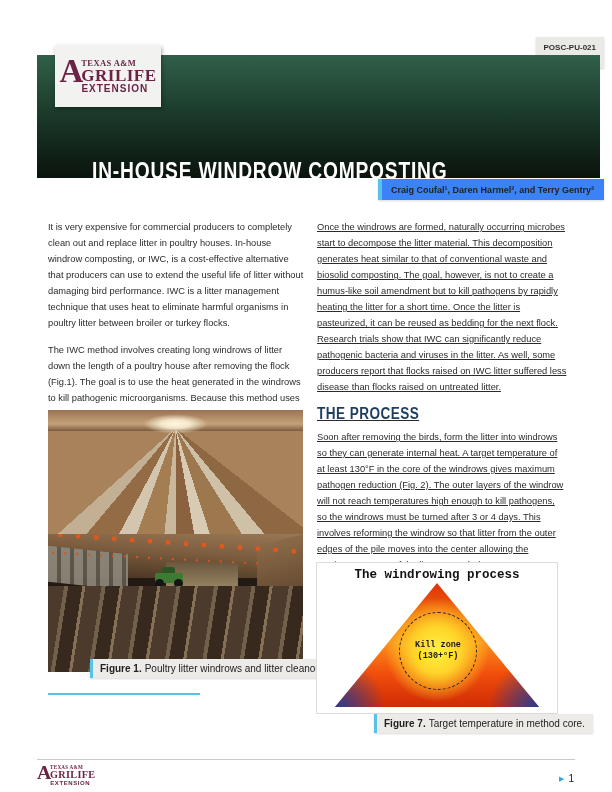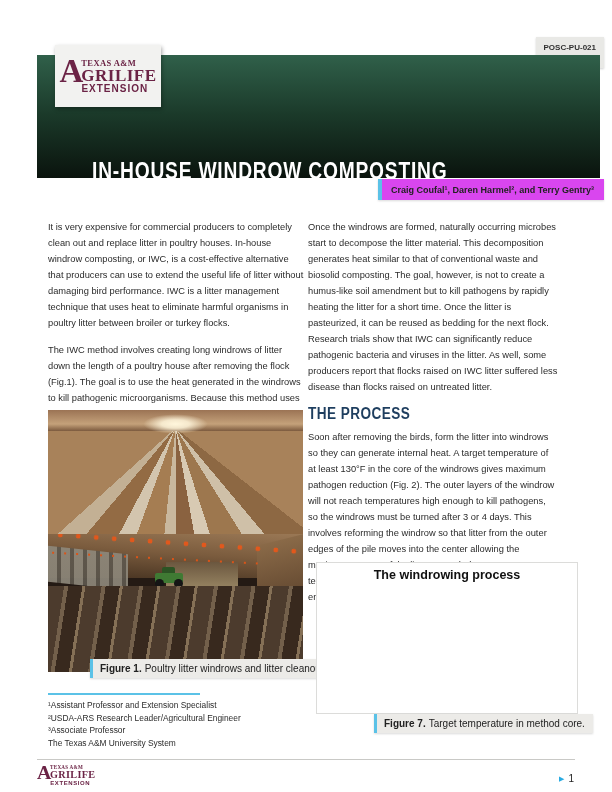--- a/index.html
+++ b/index.html
@@ -42,31 +42,31 @@
   .logo-tam { font-size:8.5px; font-weight:bold; letter-spacing:.4px; line-height:9px; }
   .logo-grilife { font-size:17px; font-weight:bold; letter-spacing:.5px; line-height:15px; }
   .logo-ext {
     font-family:"Liberation Sans", sans-serif; font-size:10px; font-weight:bold;
     letter-spacing:1px; margin:1px 0 0 22px; line-height:10px;
   }
   .logo-small { transform:scale(.6); transform-origin:top left; }
 
   
   .author-bar {
-    position:absolute; top:167px; right:8px; background:#d946ef;
+    position:absolute; top:167px; right:8px; background:#3b82f6;
     border-left:4px solid #5bc2e7; padding:6px 10px 5px 9px;
     font-size:9px; font-weight:bold; color:#222222; white-space:nowrap;
     box-shadow:0 1px 2px rgba(0,0,0,.15);
     text-align:right;
   }
 
   
   .col { position:absolute; top:207px; font-size:9.3px; line-height:16px; color:#2b2b2b; }
   .col-left  { left:48px;  width:257px; }
-  .col-right { left:308px; width:250px; }
+  .col-right { left:317px; width:250px;text-decoration:underline; }
   .para { margin:0 0 11px 0; }
   .process-heading {
     color:#1e3e5f; font-size:16px; font-weight:bold; letter-spacing:.5px;
     transform:scaleX(.85); transform-origin:left center;
     margin:3px 0 7px 0; white-space:nowrap;
   }
 
   
   .figure1 { position:absolute; left:48px; top:398px; width:255px; height:262px; }
   .ph { position:absolute; left:0; width:255px; overflow:hidden; }
@@ -117,22 +117,22 @@
   .cap-label { font-weight:bold; }
   .cap-text  { margin-left:3px; }
   .fig1-cap  { left:42px; top:249px; }
 
   
   .divider { position:absolute; left:48px; top:681px; width:152px; height:2px; background:#5bc2e7; }
   .footnotes { position:absolute; left:48px; top:687px; font-size:8.4px; line-height:12.5px; color:#2b2b2b; }
 
   
   .fig2-box {
-    position:absolute; left:316px; top:550px; width:262px; height:152px;
-    background:#ffffff; border:1px solid #dcdcda; box-sizing:border-box;
+    position:absolute; left:316px; top:550px; width:242px; height:152px;
+    background:#ffffff; border:1px solid #dcdcda; box-sizing:border-box;font-family:Liberation Mono, monospace;
   }
   .fig2-title { text-align:center; font-size:12.5px; font-weight:bold; color:#111111; margin-top:5px; }
   .triangle-wrap { position:relative; width:204px; height:124px; margin:1px auto 0 auto; }
   .triangle {
     width:100%; height:100%;
     clip-path:polygon(50% 0, 100% 100%, 0 100%);
     background:
       radial-gradient(circle 52px at 50% 54%, #fff23e 0%, #ffd429 45%, rgba(255,170,20,0) 100%),
       radial-gradient(circle 46px at 2% 100%,  #2e3a8e 0%, rgba(46,58,142,0) 100%),
       radial-gradient(circle 46px at 98% 100%, #2e3a8e 0%, rgba(46,58,142,0) 100%),
@@ -205,35 +205,36 @@
         <div class="tr-wheel-r"></div>
       </div>
       <div class="pb-floor"></div>
     </div>
     <div class="fig-caption fig1-cap">
       <span class="cap-label">Figure 1.</span><span class="cap-text">Poultry litter windrows and litter cleanout.</span>
     </div>
   </div>
 
   <div class="divider"></div>
-  <div class="footnotes">
-    <div>¹Assistant Professor and Extension Specialist</div>
-    <div>²USDA-ARS Research Leader/Agricultural Engineer</div>
-    <div>³Associate Professor</div>
-    <div>The Texas A&amp;M University System</div>
-  </div>
 
   <div class="col col-right">
     <p class="para">Once the windrows are formed, naturally occurring microbes start to decompose the litter material. This decomposition generates heat similar to that of conventional waste and biosolid composting. The goal, however, is not to create a humus-like soil amendment but to kill pathogens by rapidly heating the litter for a short time. Once the litter is pasteurized, it can be reused as bedding for the next flock. Research trials show that IWC can significantly reduce pathogenic bacteria and viruses in the litter. As well, some producers report that flocks raised on IWC litter suffered less disease than flocks raised on untreated litter.</p>
     <div class="process-heading">THE PROCESS</div>
     <p class="para">Soon after removing the birds, form the litter into windrows so they can generate internal heat. A target temperature of at least 130°F in the core of the windrows gives maximum pathogen reduction (Fig. 2). The outer layers of the windrow will not reach temperatures high enough to kill pathogens, so the windrows must be turned after 3 or 4 days. This involves reforming the windrow so that litter from the outer edges of the pile moves into the center allowing the maximum amount of the litter to reach the target temperature. This also aerates the litter; aeration encourages heating in the reformed windrow.</p>
   </div>
 
   <div class="fig2-box">
     <div class="fig2-title">The windrowing process</div>
+    <div class="triangle-wrap">
+      <div class="triangle"></div>
+      <div class="killzone">
+        <span>Kill zone</span>
+        <span>(130+°F)</span>
+      </div>
+    </div>
   </div>
   <div class="fig-caption fig2-cap">
     <span class="cap-label">Figure 7.</span><span class="cap-text">Target temperature in method core.</span>
   </div>
 
   <div class="footer-rule"></div>
   <div class="footer-logo">
     <div class="logo logo-small">
       <div class="logo-top">
         <span class="logo-a">A</span>

